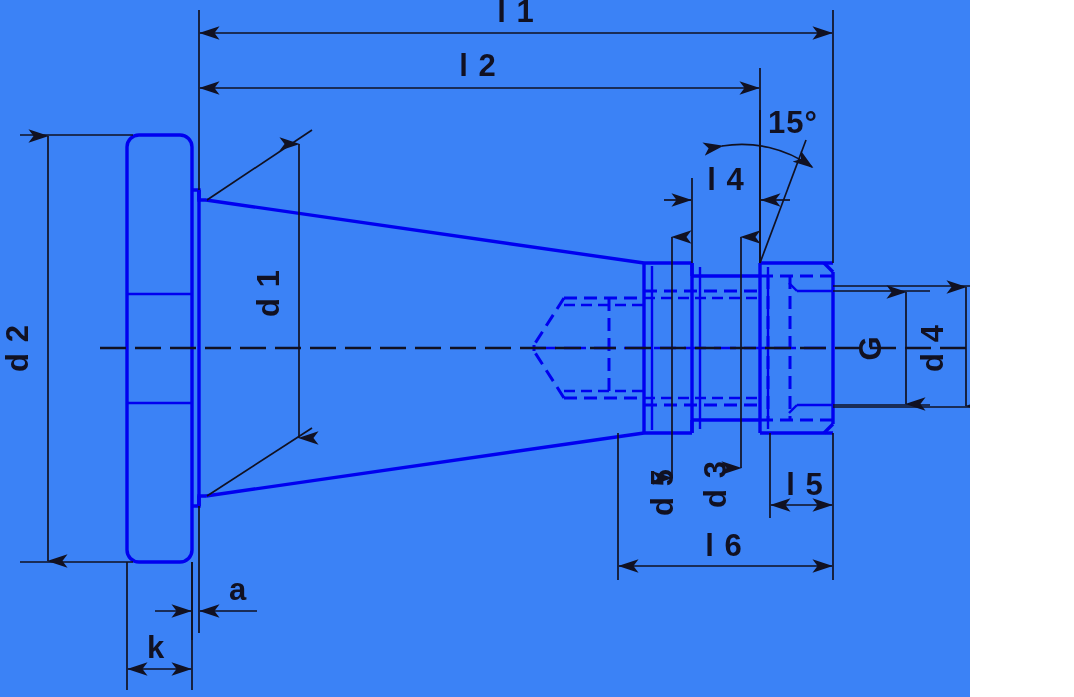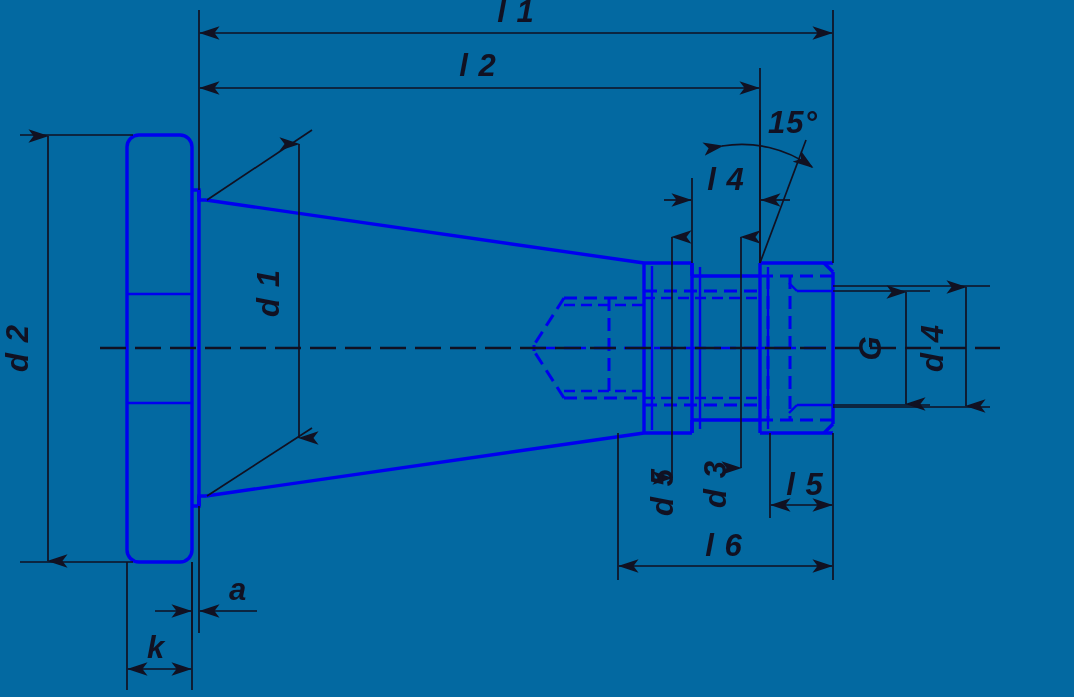--- a/index.html
+++ b/index.html
@@ -5,25 +5,24 @@
   html, body {
     margin: 0;
     padding: 0;
     background: #ffffff;
   }
   body {
     font-family: "Liberation Sans", sans-serif;
   }
   #drawing-root {
     position: relative;
-    width: 1074px;
+    width: 970px;
     height: 697px;
-    background: #0369a1;
+    background: #3b82f6;
     overflow: hidden;
-    font-style: italic;
   }
   svg#dwg {
     display: block;
     width: 1074px;
     height: 697px;
   }
   .dim-text {
     font-family: "Liberation Sans", sans-serif;
     font-size: 31px;
     font-weight: 700;

